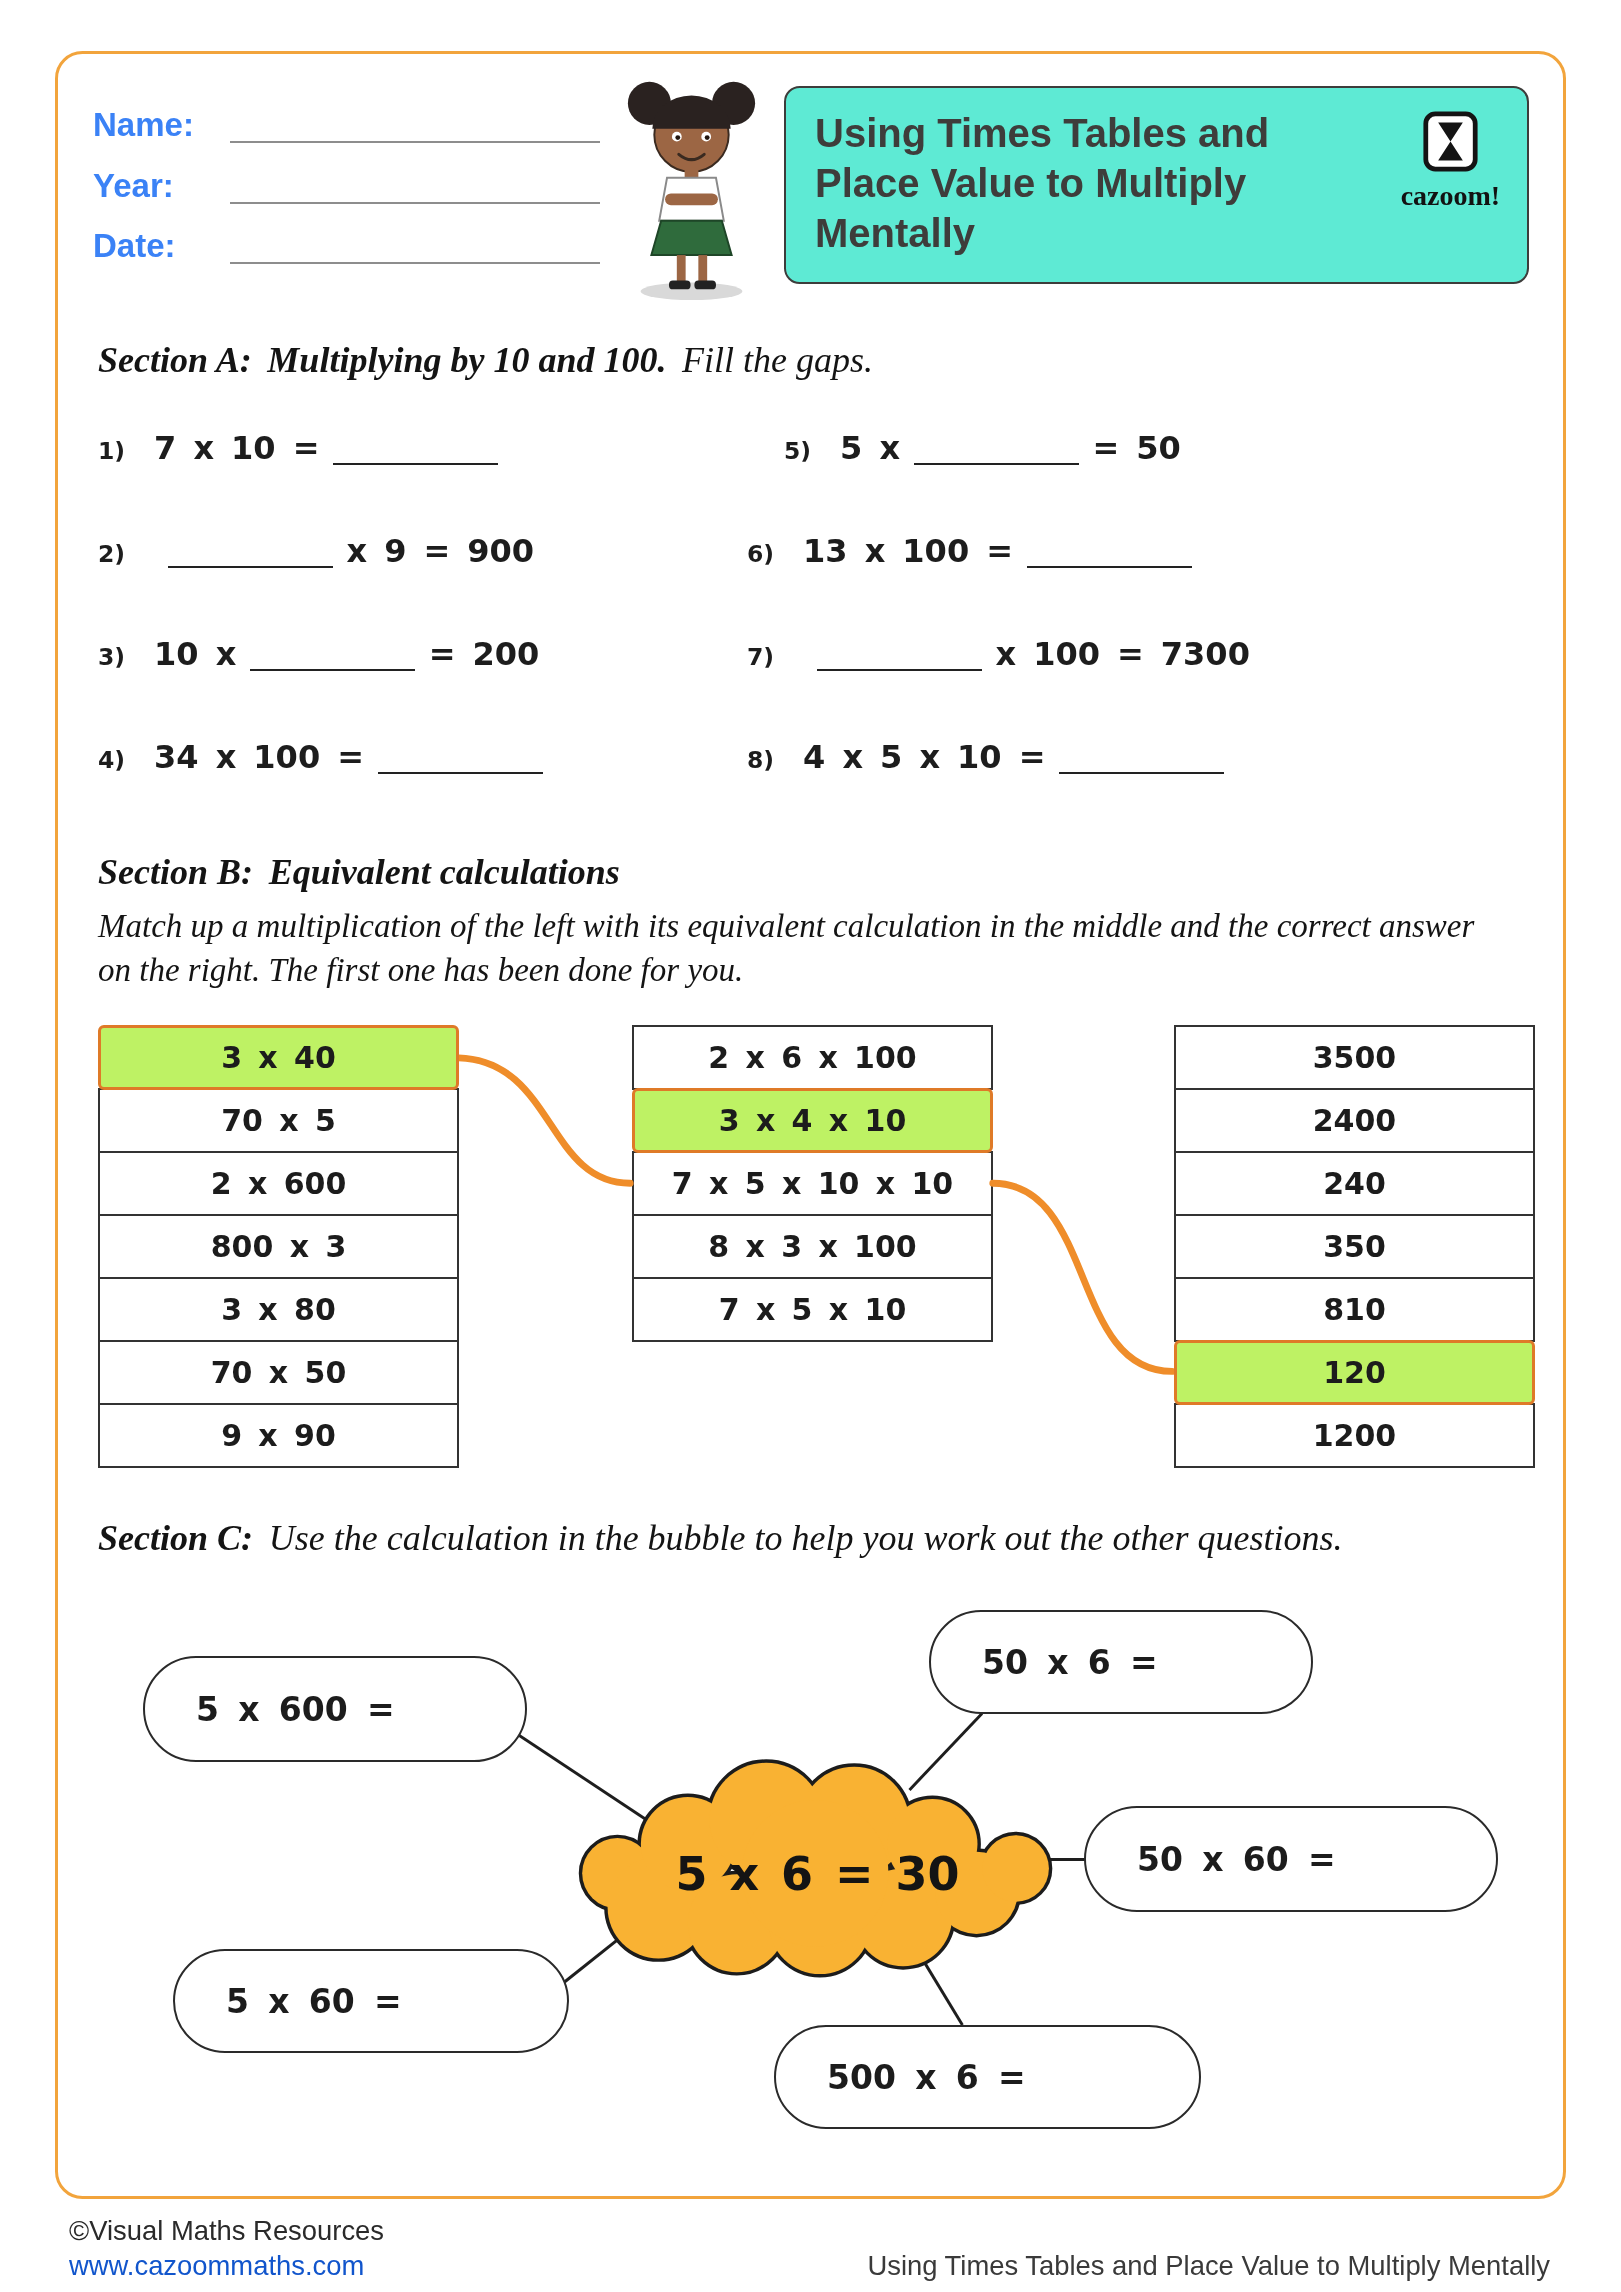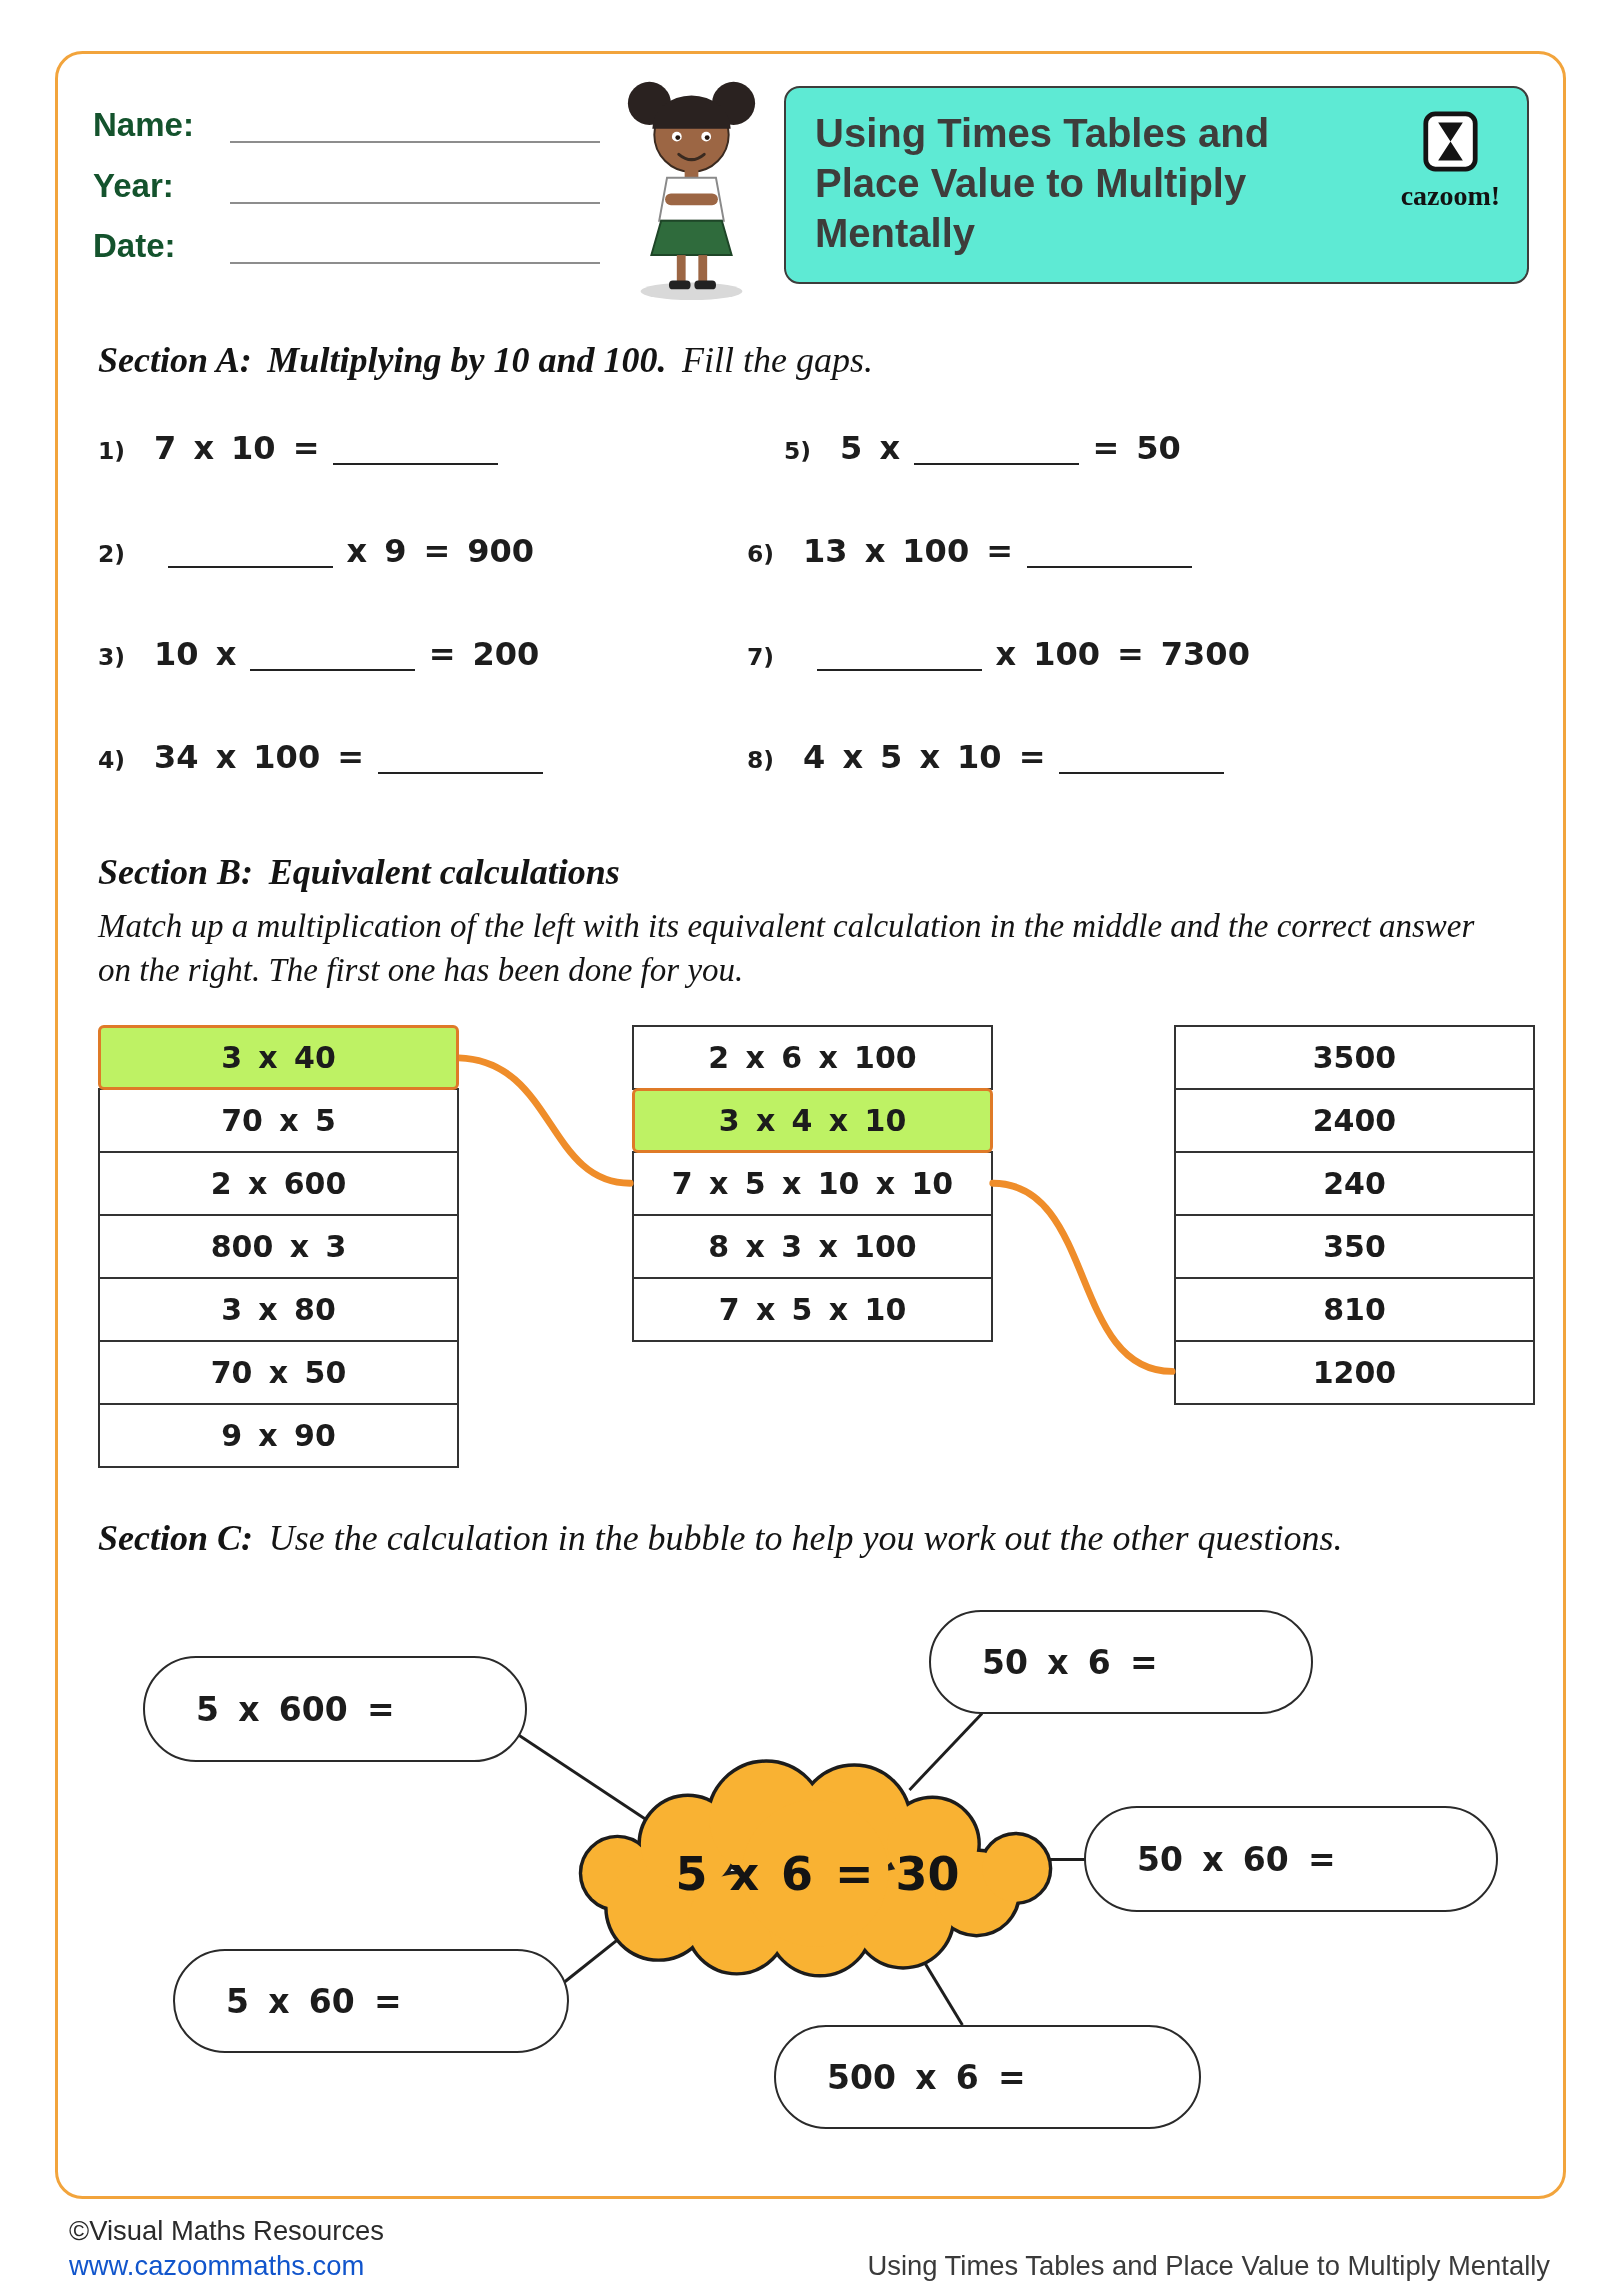--- a/index.html
+++ b/index.html
@@ -7,21 +7,21 @@
   body {
     width:1621px; height:2293px; position:relative; overflow:hidden;
     font-family:"Liberation Sans", sans-serif; color:#1c1c1c;
   }
   .page-border {
     position:absolute; left:55px; top:51px; width:1511px; height:2148px;
     border:3.9px solid #F2A43C; border-radius:27.4px; background:#fff;
   }
   
   .field { position:absolute; left:93px; height:45px; width:529px; }
-  .flabel { position:absolute; left:0; top:0; font-size:33px; font-weight:bold; color:#14532d; }
+  .flabel { position:absolute; left:0; top:0; font-size:33px; font-weight:bold; color:#3b82f6; }
   .fline { position:absolute; left:137px; top:35px; width:370px; border-top:2px solid #8d8d8d; }
   
   .girl { position:absolute; left:608px; top:74px; width:167px; height:230px; }
   
   .title-box {
     position:absolute; left:784px; top:86px; width:745px; height:198px;
     background:#5eead4; border:2.9px solid #3d3d3b; border-radius:15.7px;
   }
   .title-text { position:absolute; left:29px; top:19.6px; width:578px;
     font-size:40px; font-weight:bold; line-height:50px; color:#3e3d3b; }
@@ -152,20 +152,21 @@
       <div class="mcell">7 x 5 x 10 x 10</div>
       <div class="mcell">8 x 3 x 100</div>
       <div class="mcell">7 x 5 x 10</div>
     </div>
     <div class="mcol" style="left: 1174px;">
       <div class="mcell">3500</div>
       <div class="mcell">2400</div>
       <div class="mcell">240</div>
       <div class="mcell">350</div>
       <div class="mcell">810</div>
+      <div class="mcell hl">120</div>
       <div class="mcell">1200</div>
     </div>
   </div>
 
 <svg class="overlay" viewBox="0 0 1654 2339" width="1621" height="2293">
 
   <path d="M 468 1079 C 565 1082, 558 1207, 643 1207" fill="none" stroke="#EF8D2A" stroke-width="7" stroke-linecap="round"></path>
   <path d="M 1013 1207 C 1118 1207, 1092 1399, 1196 1399" fill="none" stroke="#EF8D2A" stroke-width="7" stroke-linecap="round"></path>
 
   <line x1="514" y1="1760" x2="668" y2="1862" stroke="#1e1e1e" stroke-width="3"></line>

